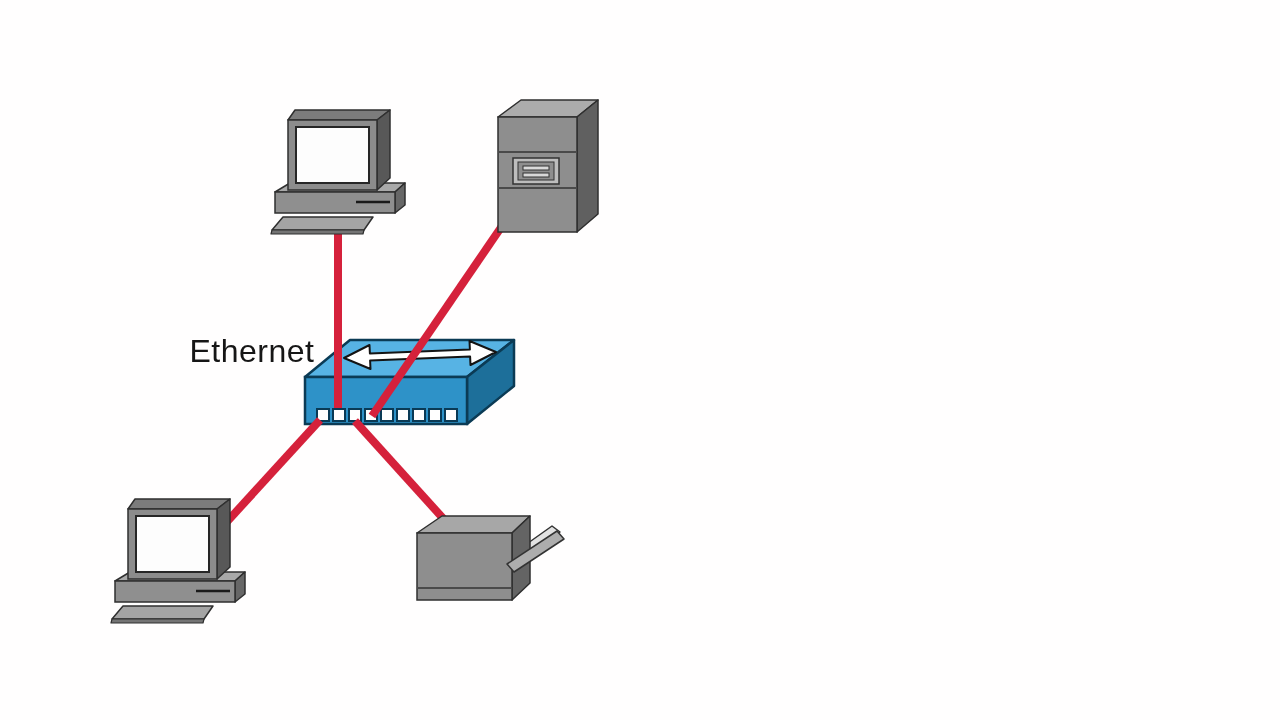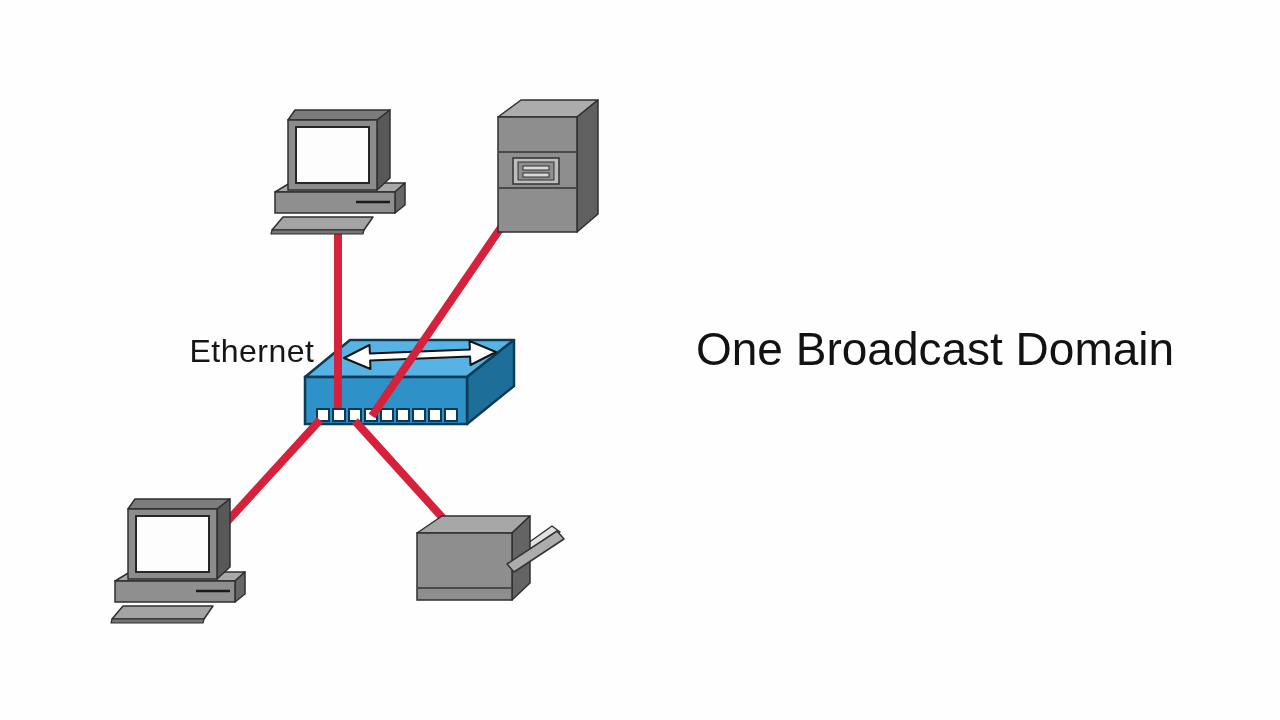--- a/index.html
+++ b/index.html
@@ -109,15 +109,14 @@
       <rect x="417" y="533" width="95" height="67" fill="#8e8e8e" stroke="#2f2f2f" stroke-width="1.5"></rect>
       <line x1="417" y1="588" x2="512" y2="588" stroke="#4a4a4a" stroke-width="2"></line>
       <polygon points="507,564 557,531 564,539 514,572" fill="#adadad" stroke="#333333" stroke-width="1.5" stroke-linejoin="round"></polygon>
     </g>
   </svg>
 
   <div class="hub-label">
     <div>Ethernet</div>
   </div>
 
-  <div class="main-title">One Broadcast Domain</div>
 
 </div>
 
 </body></html>

